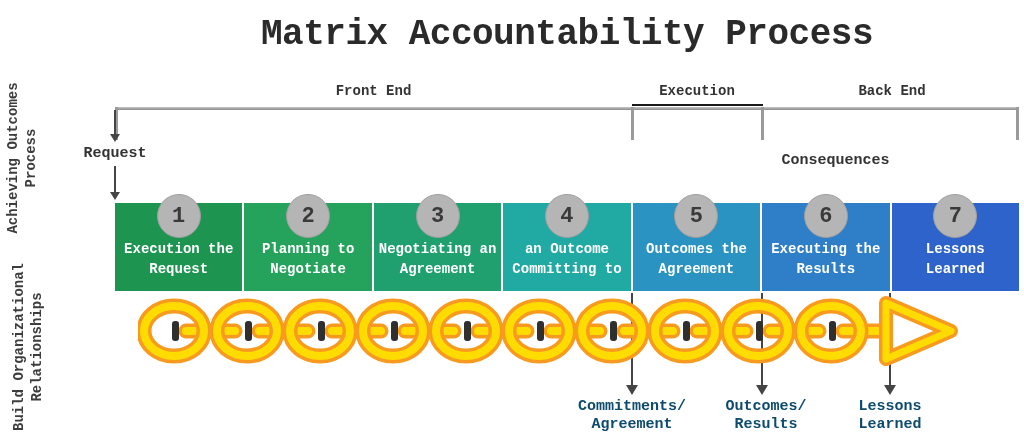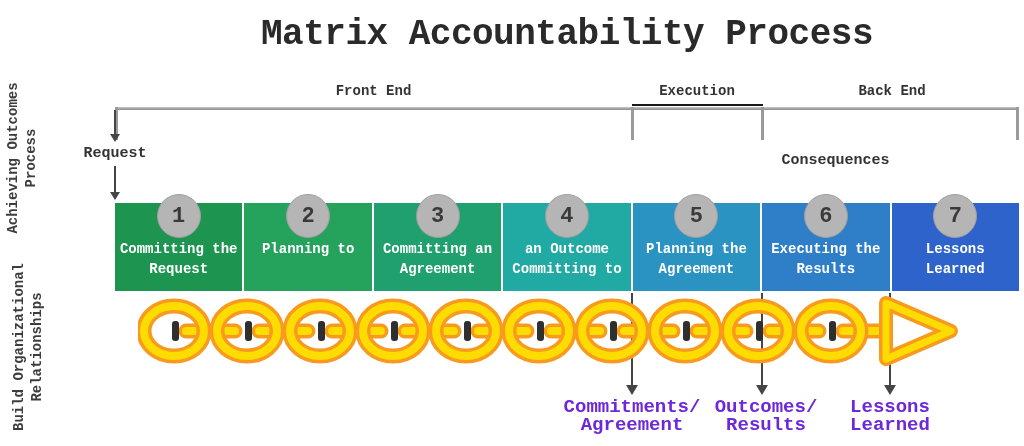--- a/index.html
+++ b/index.html
@@ -49,21 +49,21 @@
     font-size:22px; font-weight:600; color:#3a3a3a;
   }
   .step-text {
     position:absolute; left:2px; right:2px; top:36px; text-align:center;
     color:#ffffff; font-size:14px; font-weight:bold; line-height:20px;
   }
   .down-arrow { z-index:1; }
   #chain-svg { position:absolute; left:138px; top:290px; z-index:3; }
   .output-label {
     position:absolute; top:398px; text-align:center;
-    font-size:19px; font-weight:bold; color:#6d28d9; line-height:18px; z-index:4;
+    font-size:15px; font-weight:bold; color:#0c4a6e; line-height:18px; z-index:4;
   }
 </style>
 </head>
 <body>
 
 <div id="stage">
 
   <h1 class="title">Matrix Accountability Process</h1>
 
   <div class="side-label" style="left:22px; top:158px;">
@@ -94,60 +94,61 @@
 
   <div class="annot" style="left:763px; top:152px; width:145px;">Consequences</div>
 
   <div class="steps">
 
     <div class="step" style="background-color: rgb(29, 149, 81);">
       <div class="step-circle">
           <span>1</span>
         </div>
       <div class="step-text">
-        <div>Committing the</div>
+        <div>Execution the</div>
         <div>Request</div>
       </div>
     </div>
 
     <div class="step" style="background-color: rgb(37, 163, 92);">
       <div class="step-circle">
           <span>2</span>
         </div>
       <div class="step-text">
         <div>Planning to</div>
+        <div>Negotiate</div>
       </div>
     </div>
 
     <div class="step" style="background-color: rgb(31, 160, 110);">
       <div class="step-circle">
           <span>3</span>
         </div>
       <div class="step-text">
-        <div>Committing an</div>
+        <div>Negotiating an</div>
         <div>Agreement</div>
       </div>
     </div>
 
     <div class="step" style="background-color: rgb(33, 170, 164);">
       <div class="step-circle">
           <span>4</span>
         </div>
       <div class="step-text">
         <div>an Outcome</div>
         <div>Committing to</div>
       </div>
     </div>
 
     <div class="step" style="background-color: rgb(42, 147, 193);">
       <div class="step-circle">
           <span>5</span>
         </div>
       <div class="step-text">
-        <div>Planning the</div>
+        <div>Outcomes the</div>
         <div>Agreement</div>
       </div>
     </div>
 
     <div class="step" style="background-color: rgb(46, 126, 200);">
       <div class="step-circle">
           <span>6</span>
         </div>
       <div class="step-text">
         <div>Executing the</div>

